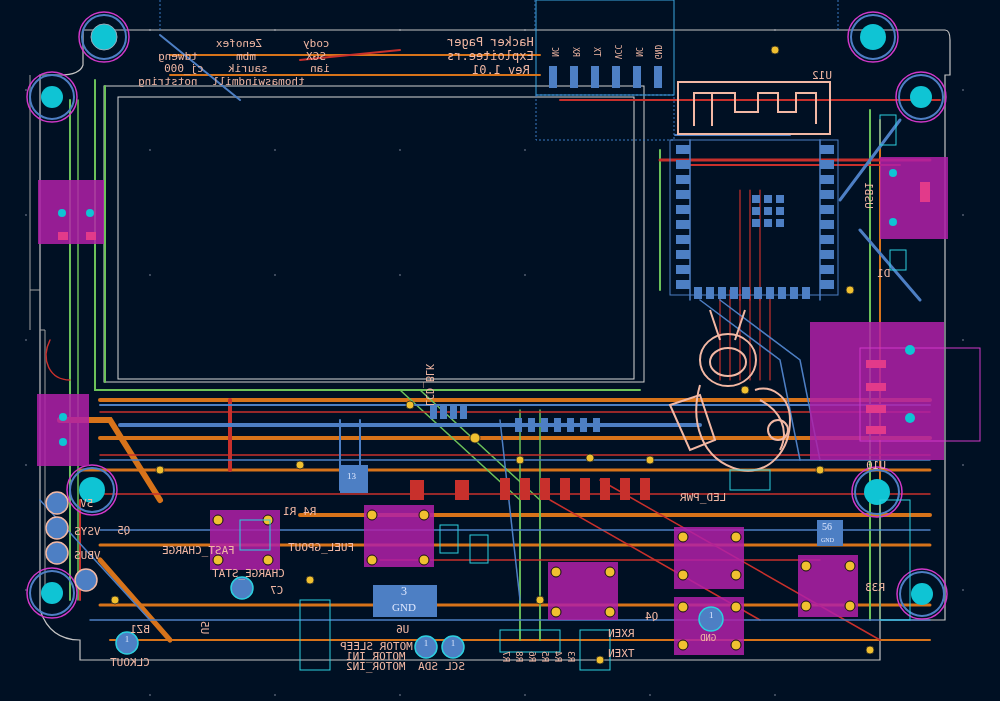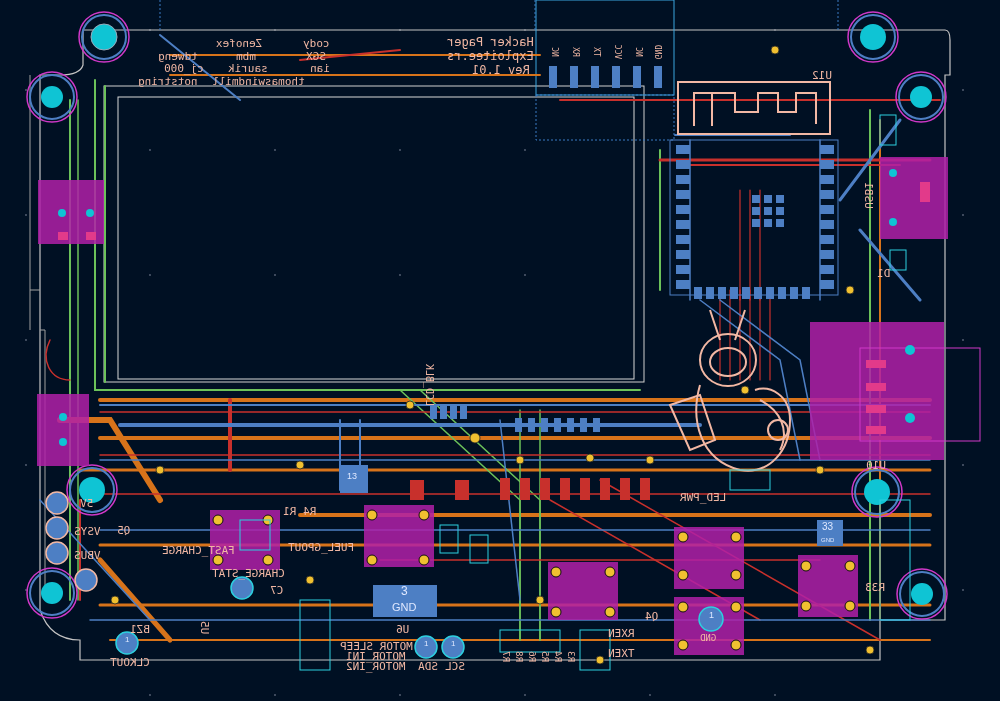--- a/index.html
+++ b/index.html
@@ -1,19 +1,19 @@
 <!DOCTYPE html>
 <html><head>
 <meta charset="utf-8">
 <style>
   html,body{margin:0;padding:0;background:#001023;}
   body{width:1000px;height:701px;overflow:hidden;position:relative;font-family:"DejaVu Sans Mono",monospace;}
   #board{position:absolute;left:0;top:0;width:1000px;height:701px;}
   .lbl{position:absolute;color:#f0b7a3;font-family:"DejaVu Sans Mono",monospace;font-size:11px;white-space:pre;line-height:1;transform:scaleX(-1);}
-  .padtxt{position:absolute;color:#dfe8ff;font-family:Liberation Sans, sans-serif;font-size:7px;line-height:1;text-align:center;}
+  .padtxt{position:absolute;color:#dfe8ff;font-family:Liberation Serif, serif;font-size:7px;line-height:1;text-align:center;}
 </style>
 </head>
 <body>
 
 <svg id="board" viewBox="0 0 1000 701" xmlns="http://www.w3.org/2000/svg">
 
   <g fill="#5a6478">
     <circle cx="26" cy="90" r="0.9"></circle>
       <circle cx="26" cy="215" r="0.9"></circle>
       <circle cx="26" cy="340" r="0.9"></circle>
@@ -437,21 +437,21 @@
   <span class="lbl" style="left:408px;top:380px;transform:rotate(90deg) scaleX(-1);font-size:10px;">LCD_BLK</span>
   <span class="lbl" style="left:700px;top:634px;font-size:9px;">GND</span>
   <span class="lbl" style="left:80px;top:498px;">5V</span>
   <span class="lbl" style="left:74px;top:526px;">VSYS</span>
   <span class="lbl" style="left:74px;top:550px;">VBUS</span>
 </div>
 
 <div>
   <span class="padtxt" style="left:401px;top:585px;font-size:12px;">3</span>
   <span class="padtxt" style="left:392px;top:602px;font-size:11px;">GND</span>
-  <span class="padtxt" style="left:822px;top:522px;font-size:10px;">33</span>
+  <span class="padtxt" style="left:822px;top:522px;font-size:10px;">56</span>
   <span class="padtxt" style="left:821px;top:537px;font-size:6px;">GND</span>
   <span class="padtxt" style="left:347px;top:472px;font-size:9px;">13</span>
   <span class="padtxt" style="left:709px;top:611px;font-size:9px;">1</span>
   <span class="padtxt" style="left:424px;top:640px;font-size:8px;">1</span>
   <span class="padtxt" style="left:451px;top:640px;font-size:8px;">1</span>
   <span class="padtxt" style="left:125px;top:636px;font-size:8px;">1</span>
 </div>
 
 <div>
   <span class="lbl" style="left:500px;top:652px;font-size:9px;transform:rotate(90deg) scaleX(-1);">R7</span>

